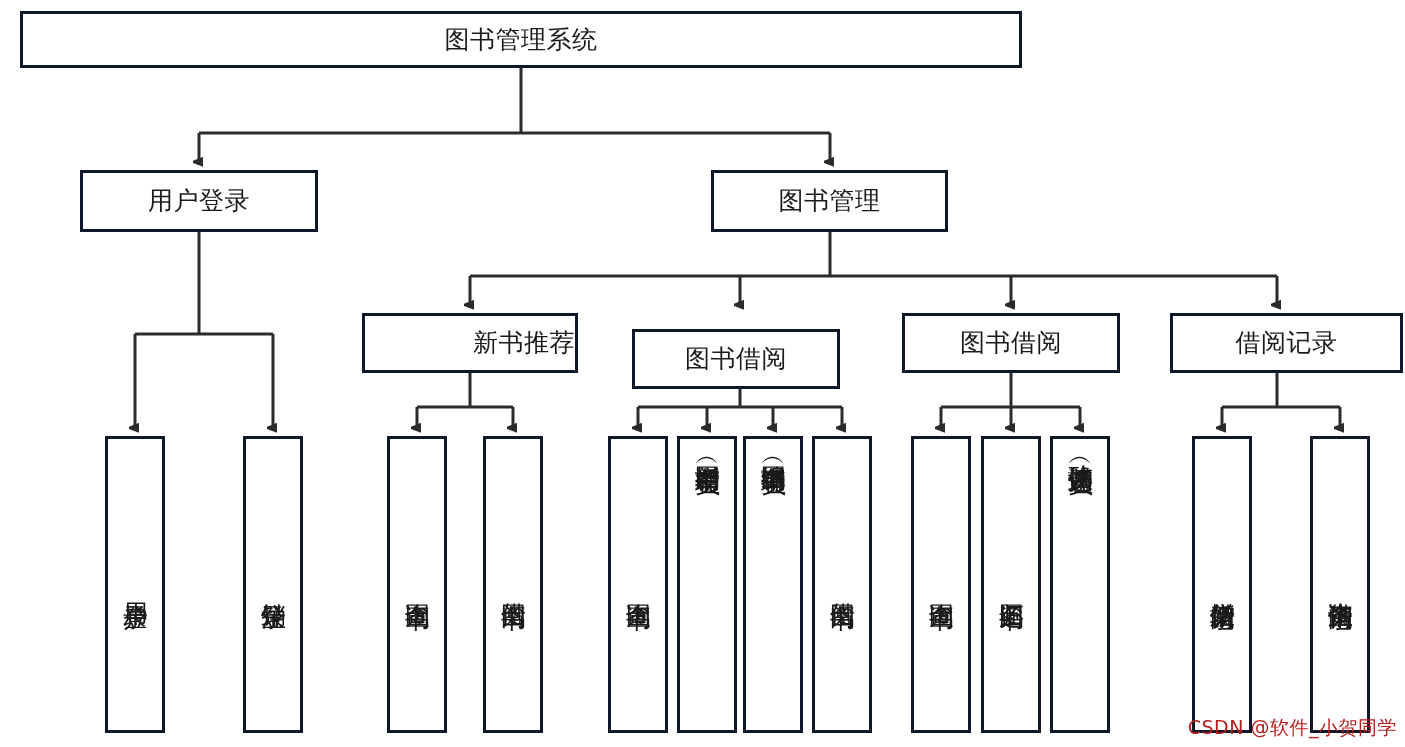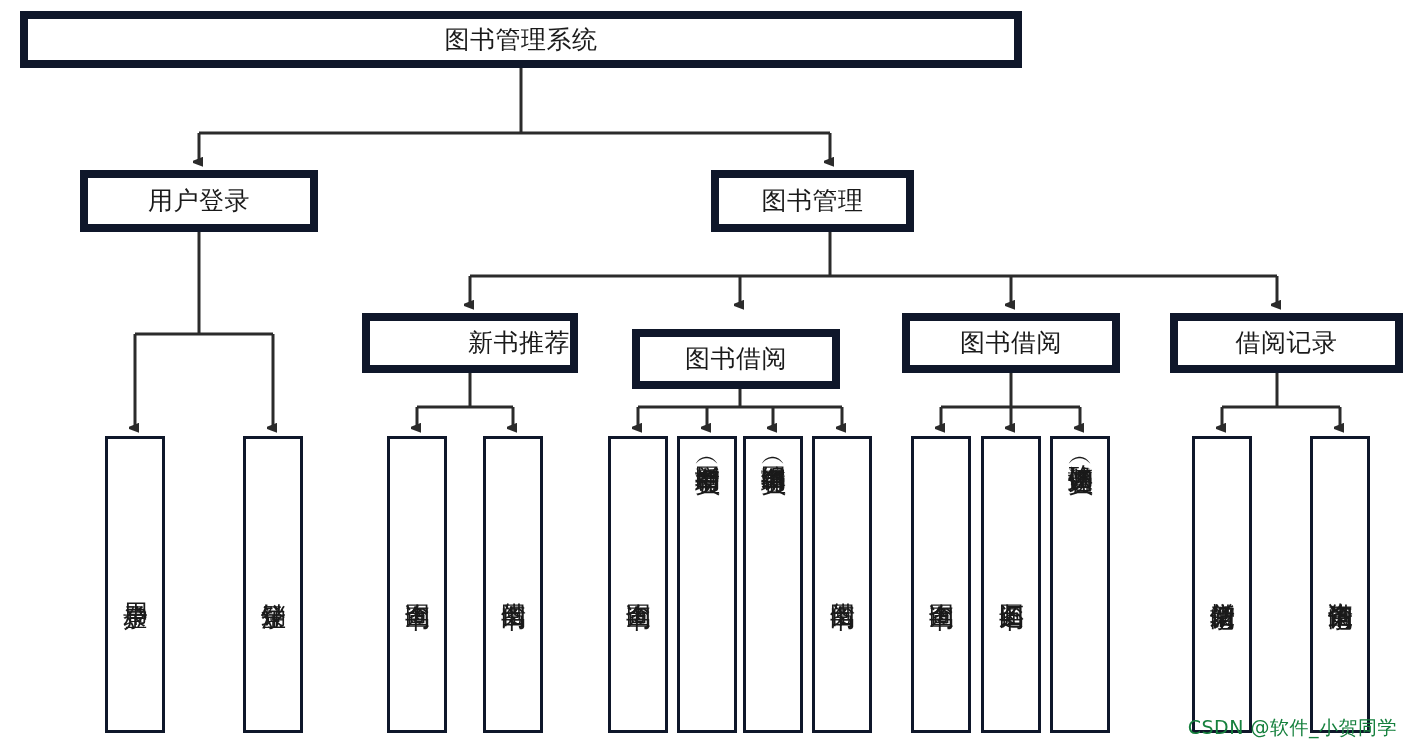--- a/index.html
+++ b/index.html
@@ -24,21 +24,21 @@
     position: absolute;
     left: 0; top: 0;
     width: 1405px;
     height: 747px;
     display: block;
   }
   .node-box {
     position: absolute;
     box-sizing: border-box;
     background: #ffffff;
-    border: 8px solid #0f172a;
+    border: 3px solid #0f172a;
     display: flex;
     align-items: center;
     justify-content: center;
     overflow: hidden;
   }
   .node-label-h {
     font-size: 25px;
     color: #1a1a1a;
     line-height: 1.1;
     letter-spacing: 0.5px;
@@ -69,21 +69,21 @@
   }
   .leaf-inner.top {
     align-items: flex-start;
     padding-top: 6px;
   }
   #watermark {
     position: absolute;
     right: 8px;
     bottom: 6px;
     font-size: 19px;
-    color: #15803d;
+    color: #b91c1c;
     white-space: nowrap;
     letter-spacing: 0.5px;
     pointer-events: none;
   }
 </style>
 </head>
 <body>
 
 <div id="diagram-root">
 
@@ -138,21 +138,21 @@
   </svg>
 
   <div class="node-box" style="left:20px; top:11px; width:1002px; height:57px;">
     <span class="node-label-h">图书管理系统</span>
   </div>
 
   <div class="node-box" style="left:80px; top:170px; width:238px; height:62px;">
     <span class="node-label-h">用户登录</span>
   </div>
 
-  <div class="node-box" style="left:711px; top:170px; width:203px; height:62px;">
+  <div class="node-box" style="left:711px; top:170px; width:237px; height:62px;">
     <span class="node-label-h">图书管理</span>
   </div>
 
   <div class="node-box" style="left:362px; top:313px; width:216px; height:60px;justify-content:flex-end;">
     <span class="node-label-h">新书推荐</span>
   </div>
 
   <div class="node-box" style="left:632px; top:329px; width:208px; height:60px;">
     <span class="node-label-h">图书借阅</span>
   </div>

